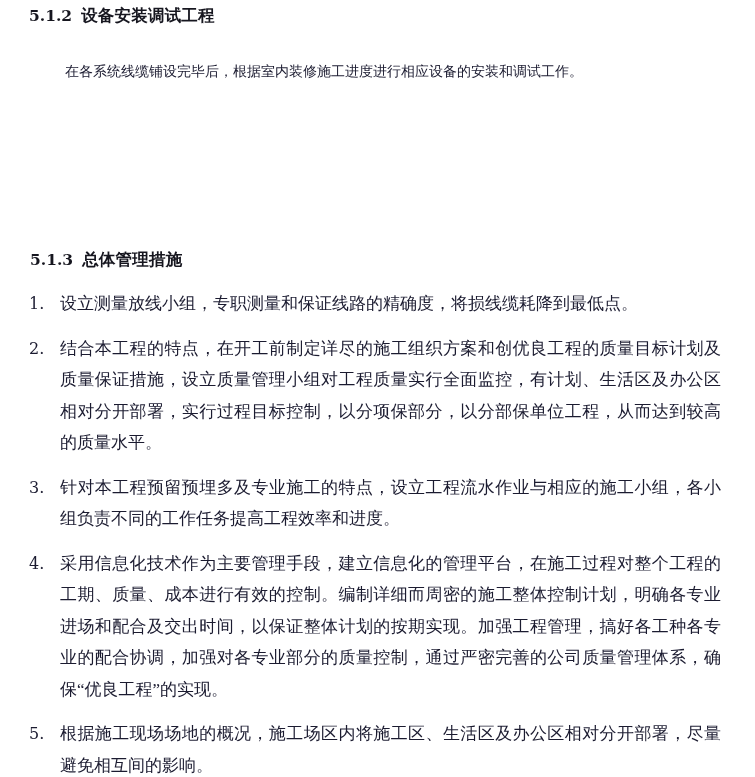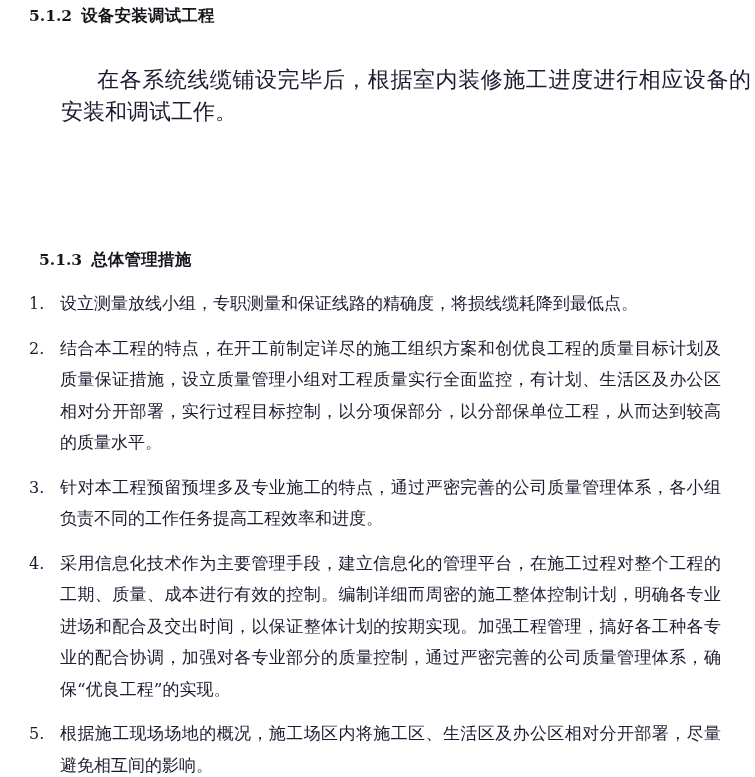--- a/index.html
+++ b/index.html
@@ -45,36 +45,35 @@
     width: 9px;
   }
 
   #heading-512 {
     position: absolute;
     left: 29px;
     top: 5px;
   }
   #heading-513 {
     position: absolute;
-    left: 39px;
+    left: 30px;
     top: 249px;
   }
 
   
   .para {
     position: absolute;
     left: 29px;
     width: 690px;
-    font-size: 22px;
+    font-size: 14px;
     line-height: 31.5px;
     text-align: justify;
     text-justify: inter-ideograph;
     text-indent: 36px;
     color: #1b1b30;
-    margin-left: 32px;
   }
   #para-1 { top: 42px; }
   #para-2 { top: 114px; }
 
   
   .list {
     position: absolute;
     left: 29px;
     width: 692px;
   }
@@ -99,20 +98,21 @@
     top: 0;
     width: 24px;
     font-family: "DejaVu Serif", "Liberation Serif", serif;
     font-size: 16px;
     line-height: 31.5px;
     color: #1b1b30;
     text-align: left;
   }
   .list-text {
     display: block;
+    font-family: Liberation Serif, serif;
   }
 </style>
 </head>
 <body>
 
 <div class="page">
 
   <div class="heading" id="heading-512">
     <span class="h-num">5.1.2</span><span class="h-gap"></span><span class="h-title">设备安装调试工程</span>
   </div>
@@ -131,21 +131,21 @@
       <span class="list-text">设立测量放线小组，专职测量和保证线路的精确度，将损线缆耗降到最低点。</span>
     </div>
 
     <div class="list-item">
       <span class="list-marker">2.</span>
       <span class="list-text">结合本工程的特点，在开工前制定详尽的施工组织方案和创优良工程的质量目标计划及质量保证措施，设立质量管理小组对工程质量实行全面监控，有计划、生活区及办公区相对分开部署，实行过程目标控制，以分项保部分，以分部保单位工程，从而达到较高的质量水平。</span>
     </div>
 
     <div class="list-item">
       <span class="list-marker">3.</span>
-      <span class="list-text">针对本工程预留预埋多及专业施工的特点，通过严密完善的公司质量管理体系，各小组负责不同的工作任务提高工程效率和进度。</span>
+      <span class="list-text">针对本工程预留预埋多及专业施工的特点，设立工程流水作业与相应的施工小组，各小组负责不同的工作任务提高工程效率和进度。</span>
     </div>
 
     <div class="list-item">
       <span class="list-marker">4.</span>
       <span class="list-text">采用信息化技术作为主要管理手段，建立信息化的管理平台，在施工过程对整个工程的工期、质量、成本进行有效的控制。编制详细而周密的施工整体控制计划，明确各专业进场和配合及交出时间，以保证整体计划的按期实现。加强工程管理，搞好各工种各专业的配合协调，加强对各专业部分的质量控制，通过严密完善的公司质量管理体系，确保“优良工程”的实现。</span>
     </div>
 
     <div class="list-item">
       <span class="list-marker">5.</span>
       <span class="list-text">根据施工现场场地的概况，施工场区内将施工区、生活区及办公区相对分开部署，尽量避免相互间的影响。</span>

